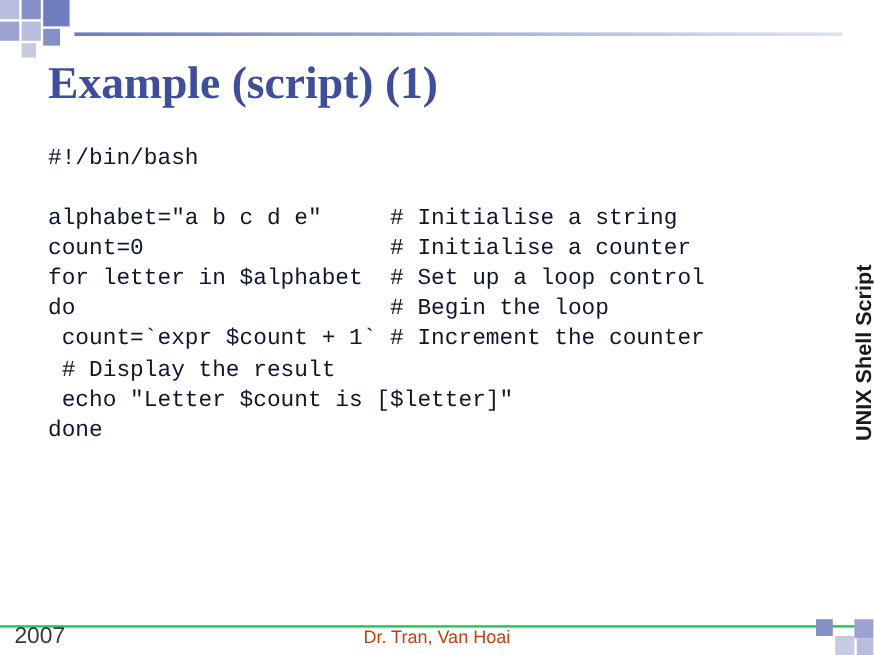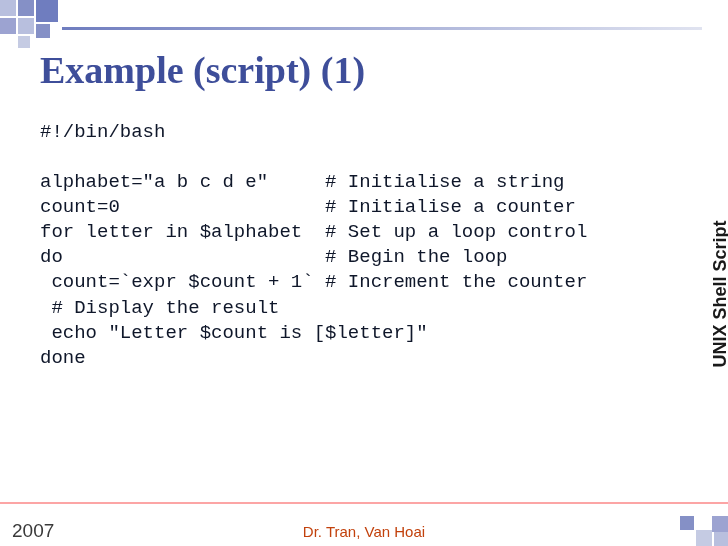--- a/index.html
+++ b/index.html
@@ -67,22 +67,22 @@
       font-family: Arial, sans-serif;
       font-weight: bold;
       font-size: 18px;
       color: #1a1a1a;
     }
     .footer {
       position: absolute;
       bottom: 0;
       left: 0;
       width: 100%;
-      height: 44px;
-      border-top: 2px solid #fca5a5;
+      height: 25px;
+      border-top: 2px solid #22c55e;
       text-decoration: underline;
     }
     .footer-year {
       position: absolute;
       left: 12px;
       bottom: 4px;
       font-size: 19px;
       color: #3a3a3a;
       font-family: Arial, sans-serif;
     }

